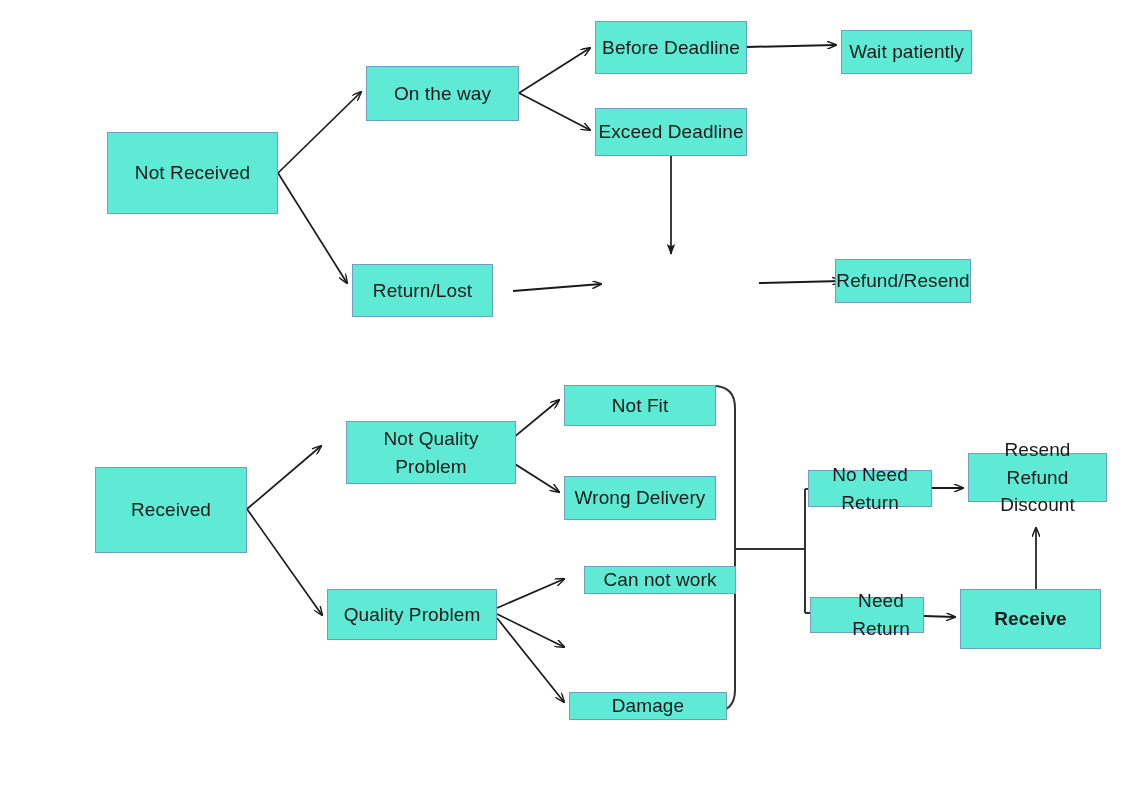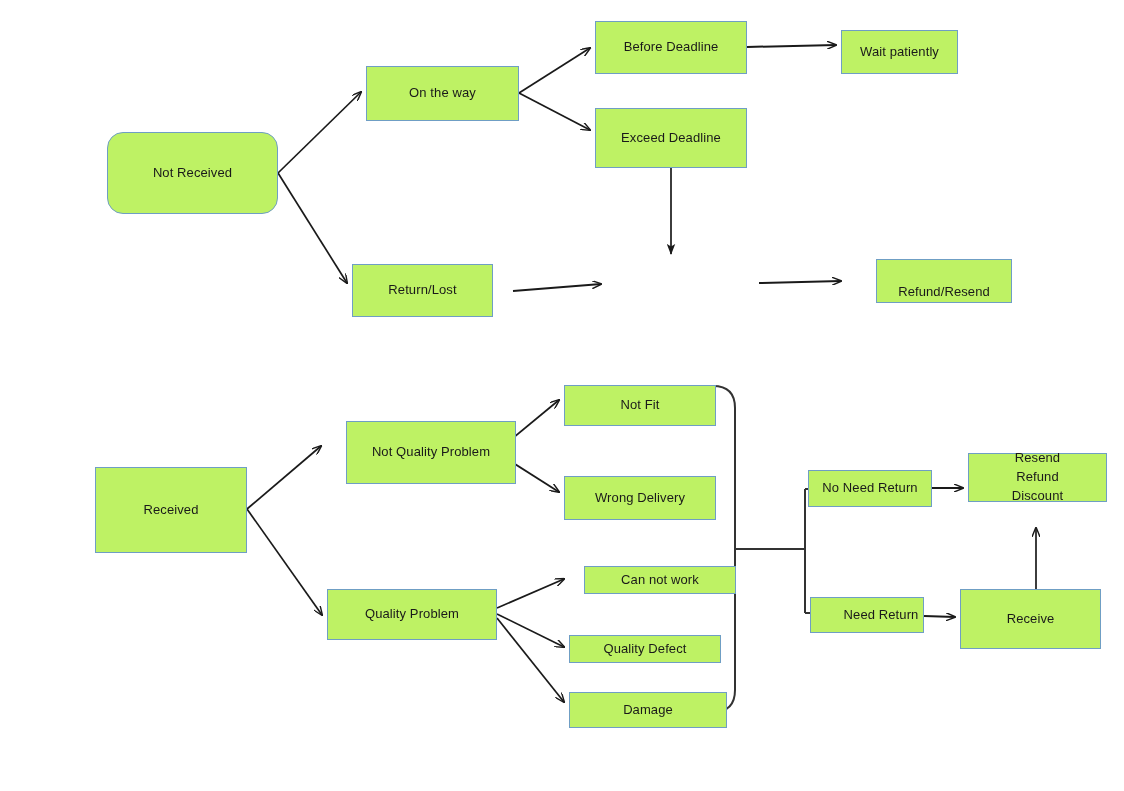--- a/index.html
+++ b/index.html
@@ -22,28 +22,28 @@
     position: absolute;
     left: 0;
     top: 0;
     width: 1124px;
     height: 791px;
     pointer-events: none;
   }
   .node {
     position: absolute;
     box-sizing: border-box;
-    background: #bef264;
+    background: #5eead4;
     border: 1px solid #6f9ec4;
     display: flex;
     align-items: center;
     justify-content: center;
     text-align: center;
     color: #1a1a1a;
-    font-size: 13px;
+    font-size: 19px;
     line-height: 1.45;
     letter-spacing: 0.1px;
     z-index: 2;
   }
   .node .label {
     display: block;
     width: 100%;
     white-space: pre-line;
   }
 </style>
@@ -94,46 +94,46 @@
       <path stroke="#333" stroke-width="2" d="M805,489 L805,613"></path>
       <path stroke="#333" stroke-width="2" d="M805,489 L808,489"></path>
       <path stroke="#333" stroke-width="2" d="M805,613 L810,613"></path>
 
       <path d="M932,488 L963,488" stroke-width="2" marker-end="url(#arrow)"></path>
       <path d="M924,616 L955,617" stroke-width="2" marker-end="url(#arrow)"></path>
       <path d="M1036,589 L1036,528" marker-end="url(#arrow)"></path>
     </g>
   </svg>
 
-  <div class="node" style="left:107px; top:132px; width:171px; height:82px;border-radius:16px;">
+  <div class="node" style="left:107px; top:132px; width:171px; height:82px;">
     <span class="label">Not Received</span>
   </div>
 
   <div class="node" style="left:366px; top:66px; width:153px; height:55px;">
     <span class="label">On the way</span>
   </div>
 
   <div class="node" style="left:595px; top:21px; width:152px; height:53px;">
     <span class="label">Before Deadline</span>
   </div>
 
-  <div class="node" style="left:841px; top:30px; width:117px; height:44px;">
+  <div class="node" style="left:841px; top:30px; width:131px; height:44px;">
     <span class="label">Wait patiently</span>
   </div>
 
-  <div class="node" style="left:595px; top:108px; width:152px; height:60px;">
+  <div class="node" style="left:595px; top:108px; width:152px; height:48px;">
     <span class="label">Exceed Deadline</span>
   </div>
 
   <div class="node" style="left:352px; top:264px; width:141px; height:53px;">
     <span class="label">Return/Lost</span>
   </div>
 
 
-  <div class="node" style="left:876px; top:259px; width:136px; height:44px;align-items:flex-end;">
+  <div class="node" style="left:835px; top:259px; width:136px; height:44px;">
     <span class="label">Refund/Resend</span>
   </div>
 
   <div class="node" style="left:95px; top:467px; width:152px; height:86px;">
     <span class="label">Received</span>
   </div>
 
   <div class="node" style="left:326px; top:421px; width:170px; height:63px;margin-left:20px;">
     <span class="label">Not Quality Problem</span>
   </div>
@@ -147,39 +147,36 @@
   </div>
 
   <div class="node" style="left:327px; top:589px; width:170px; height:51px;">
     <span class="label">Quality Problem</span>
   </div>
 
   <div class="node" style="left:584px; top:566px; width:152px; height:28px;">
     <span class="label">Can not work</span>
   </div>
 
-  <div class="node" style="left:569px; top:635px; width:152px; height:28px;">
-    <span class="label">Quality Defect</span>
-  </div>
 
-  <div class="node" style="left:569px; top:692px; width:158px; height:36px;">
+  <div class="node" style="left:569px; top:692px; width:158px; height:28px;">
     <span class="label">Damage</span>
   </div>
 
   <div class="node" style="left:808px; top:470px; width:124px; height:37px;">
     <span class="label">No Need Return</span>
   </div>
 
   <div class="node" style="left:810px; top:597px; width:114px; height:36px;padding-left:28px;">
     <span class="label">Need Return</span>
   </div>
 
   <div class="node" style="left:968px; top:453px; width:139px; height:49px;">
     <span class="label">Resend
 Refund
 Discount</span>
   </div>
 
-  <div class="node" style="left:960px; top:589px; width:141px; height:60px;">
+  <div class="node" style="left:960px; top:589px; width:141px; height:60px;font-weight:bold;">
     <span class="label">Receive</span>
   </div>
 
 </div>
 
 </body></html>

